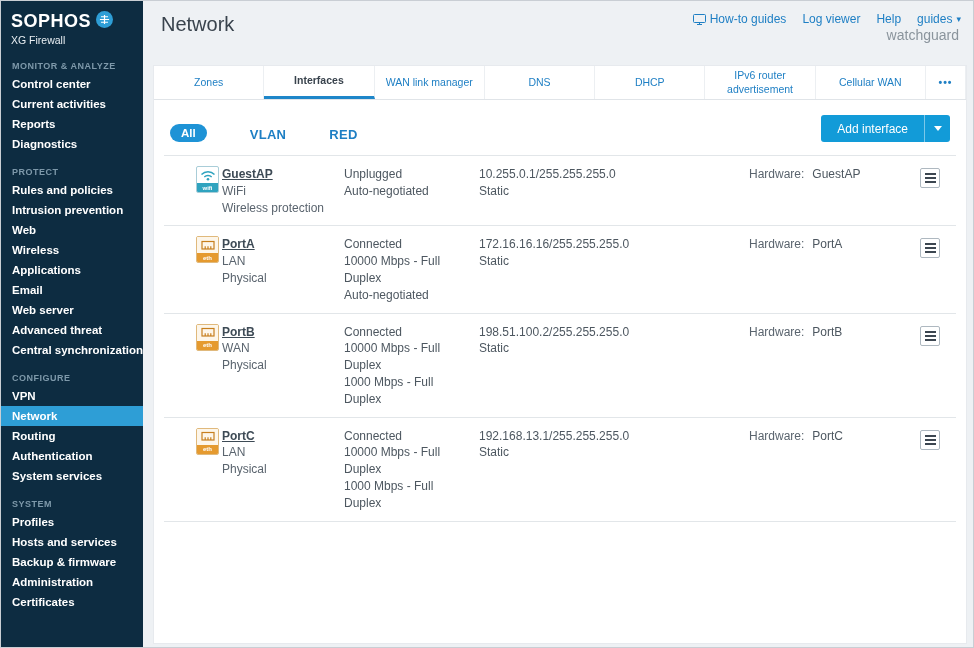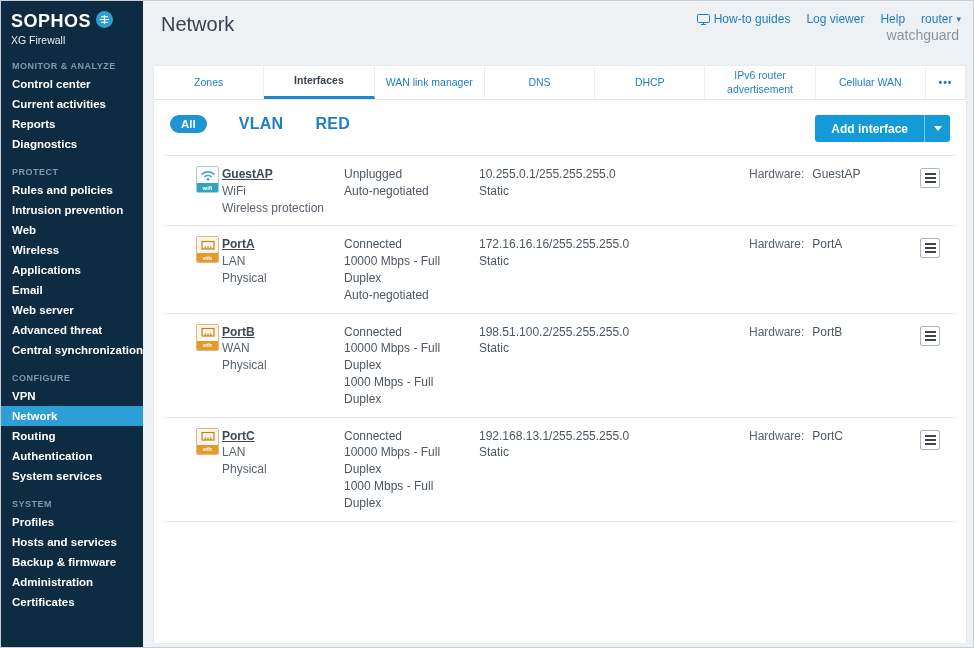--- a/index.html
+++ b/index.html
@@ -68,33 +68,33 @@
     border-right: 1px solid #eceff2; padding: 3px 8px; cursor: pointer;
     line-height: 1.25;
   }
   .tab.active {
     color: #39434d; font-weight: bold;
     border-bottom: 3px solid #1e86c9;
   }
   .tab-more { width: 40px; flex: none; font-weight: bold; letter-spacing: 1px; }
 
   
-  .filterbar { display: flex; align-items: flex-start; padding: 15px 16px 13px 16px; }
+  .filterbar { display: flex; align-items: flex-end; padding: 15px 16px 13px 16px; gap: 25px; }
   .filter-pill {
     background: #1e93d6; color: #fff; font-size: 11.5px; font-weight: bold;
     border-radius: 10px; padding: 3px 11px; cursor: pointer;
   }
   .filter-link {
-    color: #1e7fc4; font-size: 16px; font-weight: bold; margin-left: 32px;
+    color: #1e7fc4; font-size: 13px; font-weight: bold; margin-left: 18px;
     letter-spacing: .3px; cursor: pointer;
   }
   .add-btn {
     margin-left: auto; display: flex; align-items: stretch;
     background: #129bd8; color: #fff; border-radius: 3px; overflow: hidden;
-    font-size: 12px; font-weight: bold; cursor: pointer; height: 27px;
+    font-size: 12px; font-weight: normal; cursor: pointer; height: 27px;
   }
   .add-btn-label { display: flex; align-items: center; padding: 0 16px; }
   .add-btn-caret {
     display: flex; align-items: center; justify-content: center;
     width: 26px; border-left: 1px solid rgba(255,255,255,.45);
   }
   .caret-down {
     width: 0; height: 0; border-left: 4px solid transparent;
     border-right: 4px solid transparent; border-top: 5px solid #fff;
   }
@@ -204,21 +204,21 @@
         <svg width="13" height="11" viewBox="0 0 13 11">
             <rect x="0.5" y="0.5" width="12" height="8" rx="1" fill="none" stroke="#1e7fc4"></rect>
             <path d="M4 10.5 H9" stroke="#1e7fc4"></path>
             <path d="M6.5 9 V10.5" stroke="#1e7fc4"></path>
           </svg>
         <span>How-to guides</span>
       </span>
       <span class="top-link">Log viewer</span>
       <span class="top-link">Help</span>
       <span class="top-link">
-        <span>router</span>
+        <span>guides</span>
         <span class="user-caret">▾</span>
       </span>
     </div>
     <div class="top-sub">watchguard</div>
   </div>
 
   <div class="content">
 
     <div class="tabbar">
       <div class="tab">Zones</div>

